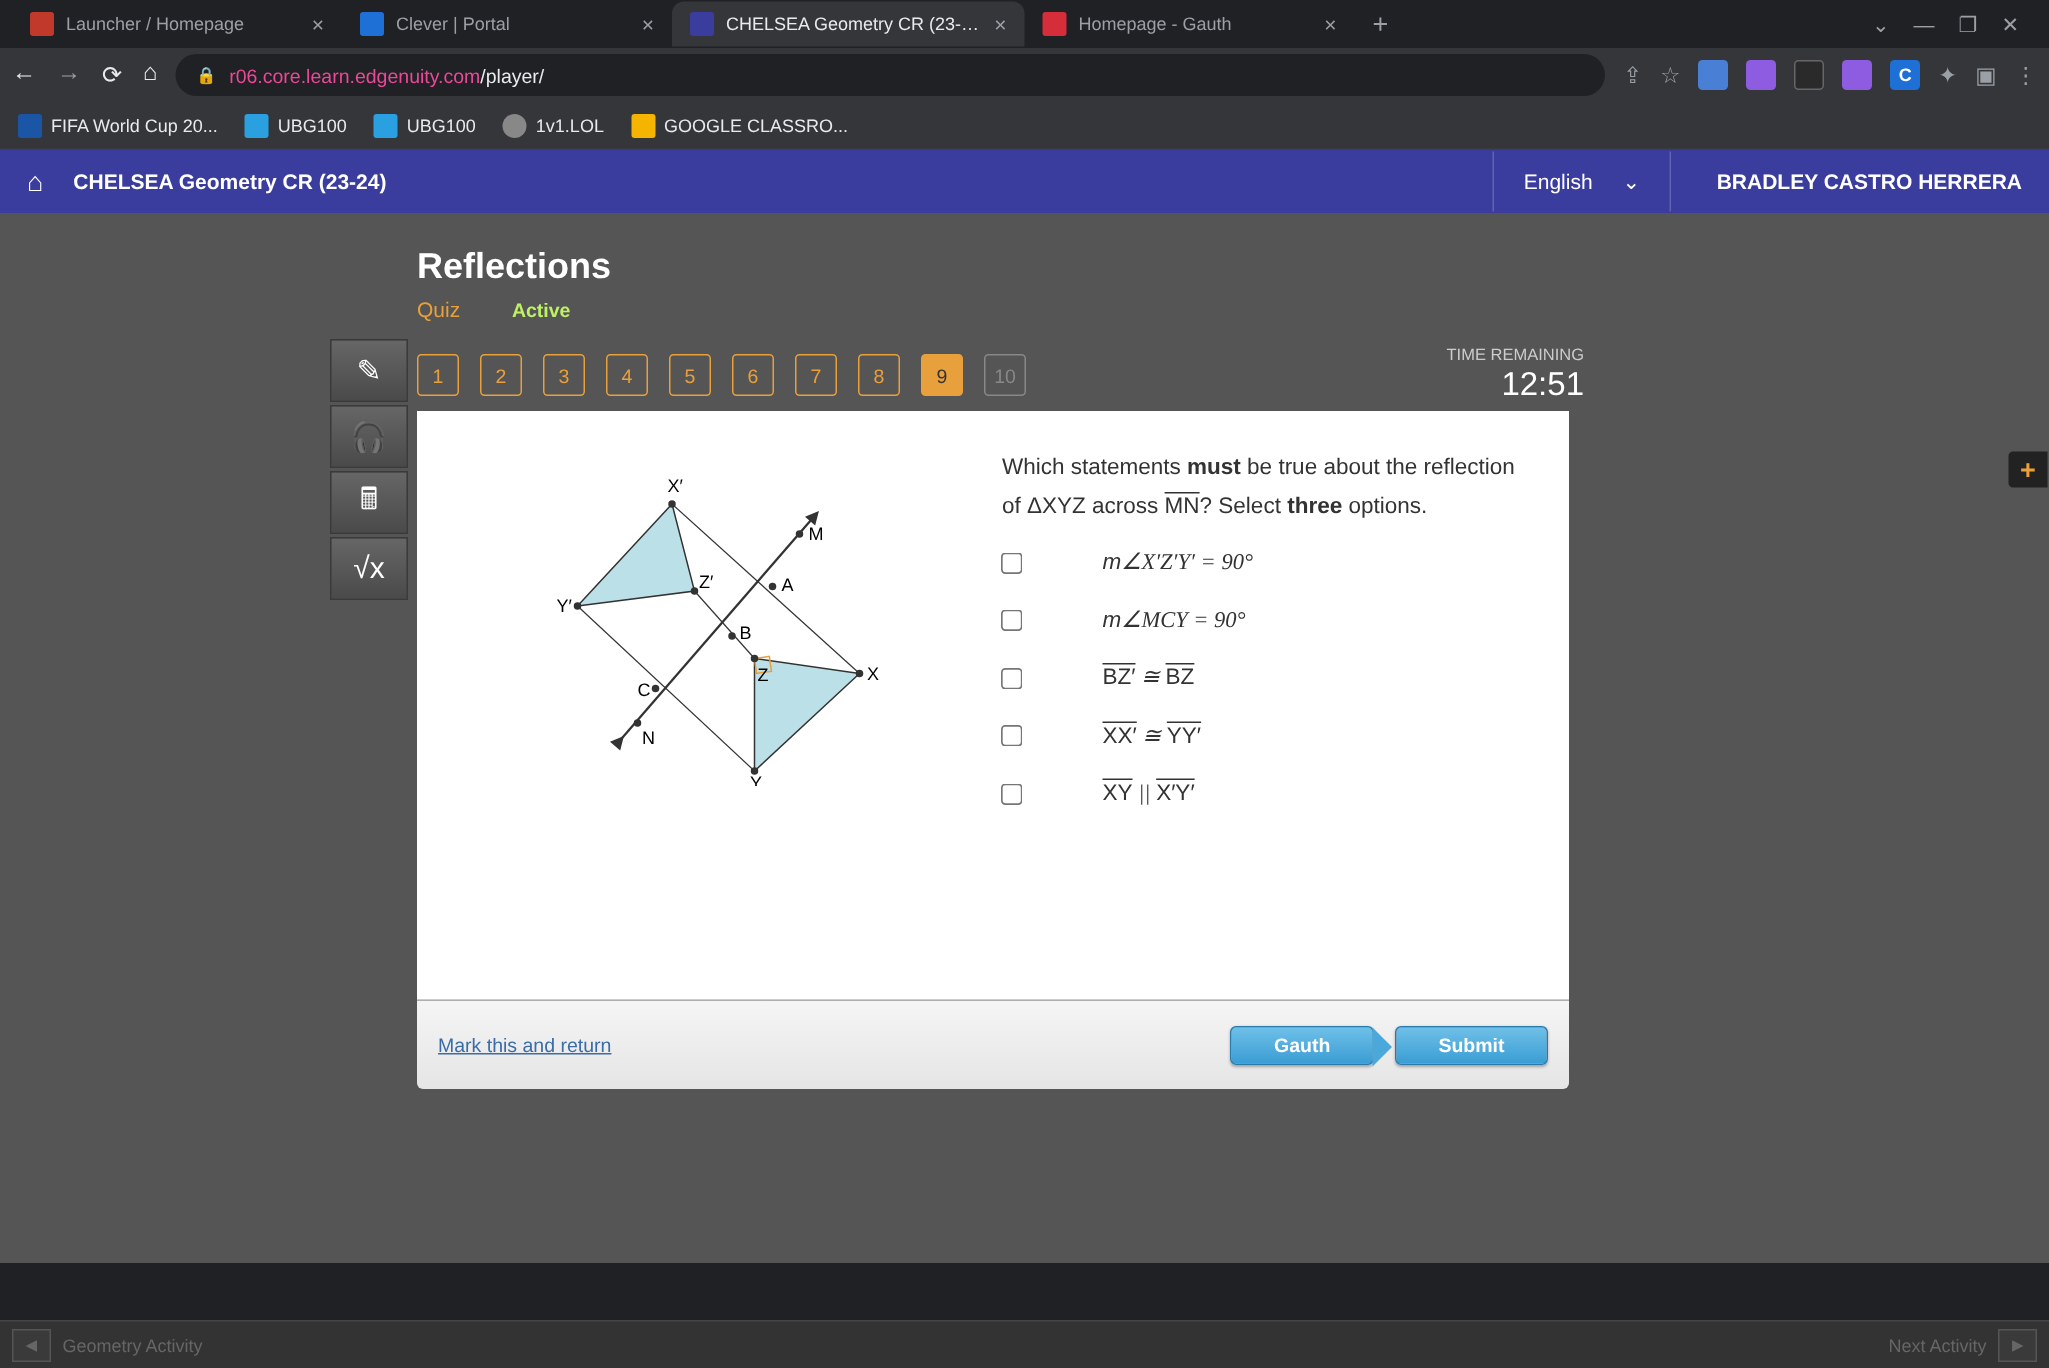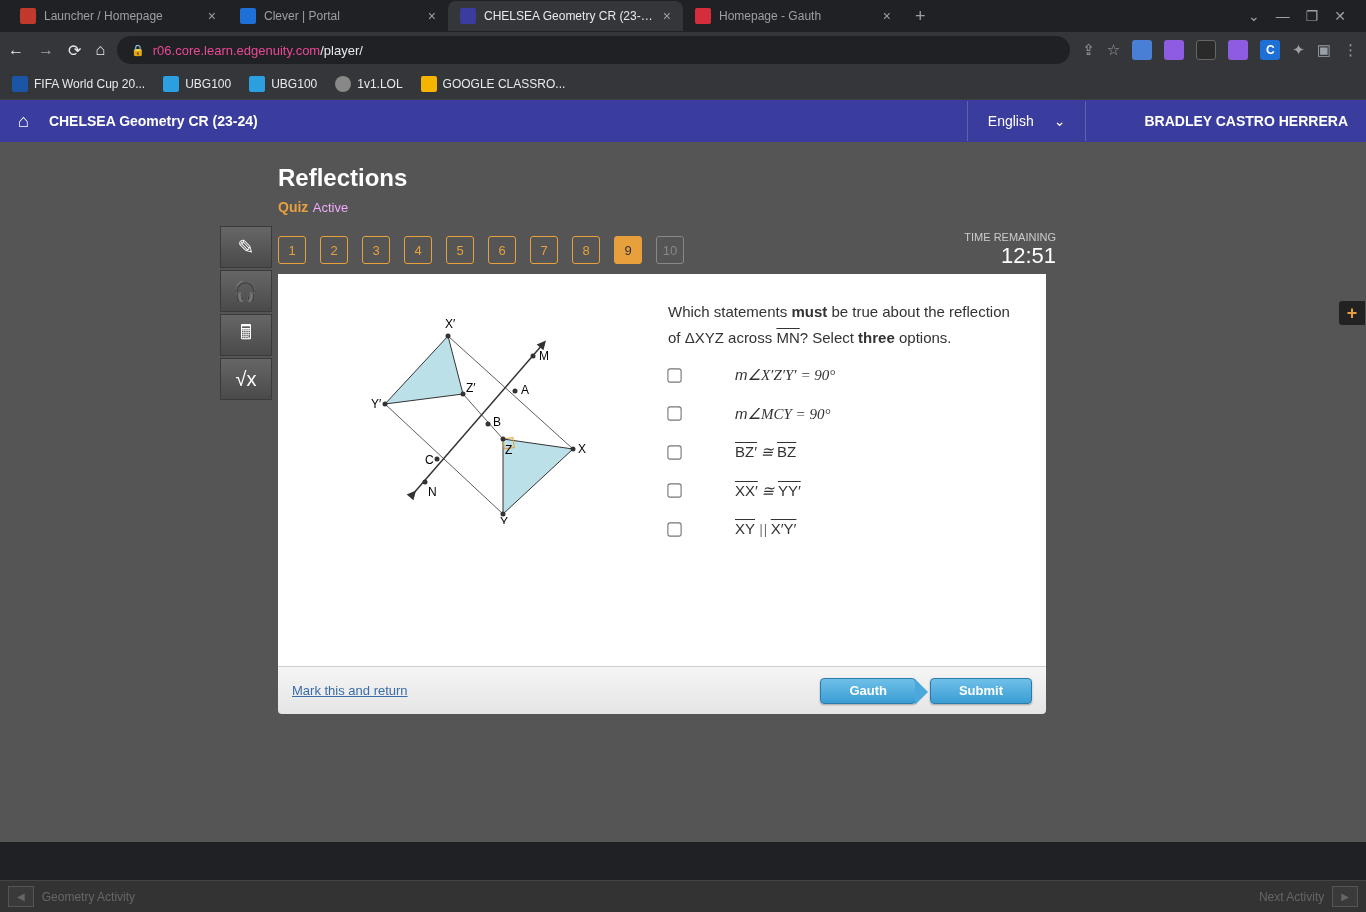--- a/index.html
+++ b/index.html
@@ -31,28 +31,28 @@
 .bookmarks-bar { background: #35363a; height: 32px; display: flex; align-items: center; padding: 0 12px; gap: 18px; border-bottom: 1px solid #3f4042; }
 .bookmark { display: flex; align-items: center; gap: 6px; color: #e8eaed; font-size: 12px; cursor: pointer; }
 .bm-icon { width: 16px; height: 16px; border-radius: 2px; }
 
 
 .app-header { background: #3a3c9e; height: 42px; display: flex; align-items: center; padding: 0 18px; }
 .home-icon { color: #fff; font-size: 18px; margin-right: 20px; cursor: pointer; }
 .course-title { color: #fff; font-size: 14px; font-weight: bold; }
 .header-right { margin-left: auto; display: flex; align-items: center; gap: 30px; }
 .lang-select { color: #fff; font-size: 14px; display: flex; gap: 20px; align-items: center; cursor: pointer; border-left: 1px solid rgba(255,255,255,0.2); border-right: 1px solid rgba(255,255,255,0.2); padding: 12px 20px; }
-.user-name { color: #fff; font-size: 14px; font-weight: bold; margin-left: 28px; }
+.user-name { color: #fff; font-size: 14px; font-weight: bold; }
 
 
 .content-wrap { background: #555; min-height: 700px; position: relative; }
 .lesson-title { color: #fff; font-size: 24px; font-weight: bold; padding: 22px 0 2px 278px; }
 .lesson-sub { padding: 4px 0 12px 278px; }
-.lesson-sub .quiz-label { color: #e8a03c; font-weight: bold; font-size: 14px; }
-.lesson-sub .active-label { color: #f0abfc; font-size: 13px; font-weight: normal; }
+.lesson-sub .quiz-label { color: #e8a03c; font-weight: normal; font-size: 14px; margin-right: 30px; }
+.lesson-sub .active-label { color: #bef264; font-size: 13px; font-weight: bold; }
 
 
 .tool-sidebar { position: absolute; left: 220px; top: 84px; width: 52px; }
 .tool-btn { width: 52px; height: 42px; background: linear-gradient(#666, #4a4a4a); border: 1px solid #3a3a3a; display: flex; align-items: center; justify-content: center; color: #fff; font-size: 20px; cursor: pointer; margin-bottom: 2px; }
 
 
 .question-nav { padding-left: 278px; display: flex; align-items: center; height: 46px; background: #555; border-bottom: 2px solid #555; }
 .qnum { width: 28px; height: 28px; background: #555; border: 1px solid #e8a03c; color: #e8a03c; font-size: 13px; display: flex; align-items: center; justify-content: center; margin-right: 14px; border-radius: 3px; cursor: pointer; }
 .qnum.current { background: #e8a03c; color: #333; border-color: #e8a03c; }
 .qnum.disabled { border-color: #888; color: #888; }
@@ -63,21 +63,21 @@
 
 .quiz-card { background: #fff; margin-left: 278px; width: 768px; min-height:392px; padding: 20px; display: flex; position: relative; }
 .diagram-area { width: 360px; display: flex; align-items: flex-start; justify-content: center; padding-top: 10px; }
 .question-area { flex: 1; padding: 5px 10px 0 10px; color: #333; font-size: 15px; line-height: 1.7; }
 .question-area .opt-row { margin-top: 12px; display: flex; align-items: center; gap: 8px; }
 .opt-row input { transform: scale(1.1); }
 .opt-math { font-family: 'Times New Roman', serif; font-style: italic; margin-left: 46px; }
 .overline { text-decoration: overline; font-style: normal; }
 
 
-.quiz-footer { background: linear-gradient(#f5f5f5, #e5e5e5); height: 48px; margin-left: 278px; width: 768px; display: flex; align-items: center; padding: 0 14px; border-radius: 0 0 4px 4px; border-top: 1px solid #ccc;}
+.quiz-footer { background: linear-gradient(#f5f5f5, #e5e5e5); height: 60px; margin-left: 278px; width: 768px; display: flex; align-items: center; padding: 0 14px; border-radius: 0 0 4px 4px; border-top: 1px solid #ccc;}
 .mark-return { color: #3a6ca8; font-size: 13px; text-decoration: underline; cursor: pointer; }
 .quiz-footer .spacer { flex: 1; }
 .btn { height: 26px; padding: 0 28px; border-radius: 4px; border: 1px solid #2a7aaa; background: linear-gradient(#6fc0e8, #3a9dd4); color: #fff; font-size: 13px; font-weight: bold; cursor: pointer; margin-left: 14px; box-shadow: 0 1px 2px rgba(0,0,0,0.3); }
 .btn.next { position: relative; }
 .btn.next::after { content: ""; position: absolute; right: -13px; top: 0; border-top: 13px solid transparent; border-bottom: 13px solid transparent; border-left: 13px solid #4aa8da; }
 
 
 .app-bottom { position: absolute; bottom: 0; left: 0; right: 0; height: 32px; background: #333; display: flex; align-items: center; padding: 0 8px; color: #666; font-size: 12px; border-top: 1px solid #444; }
 .nav-act { padding: 4px 8px; border: 1px solid #555; background: #3a3a3a; margin-right: 8px; cursor: pointer; font-size: 10px; }
 .app-bottom .spacer { flex: 1; }

